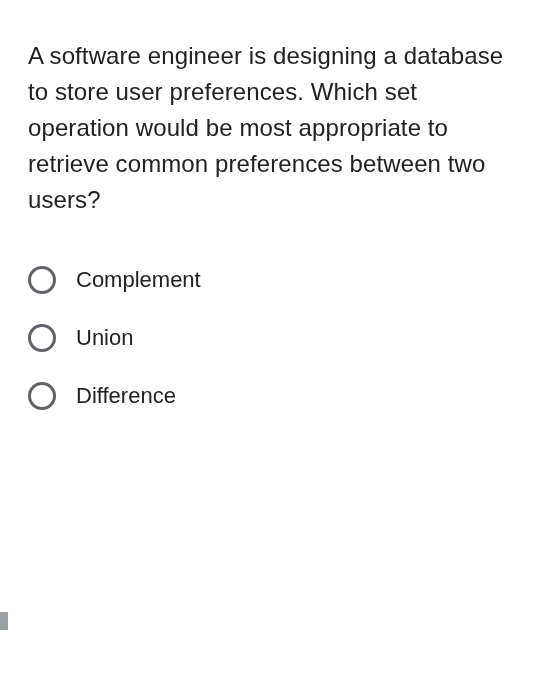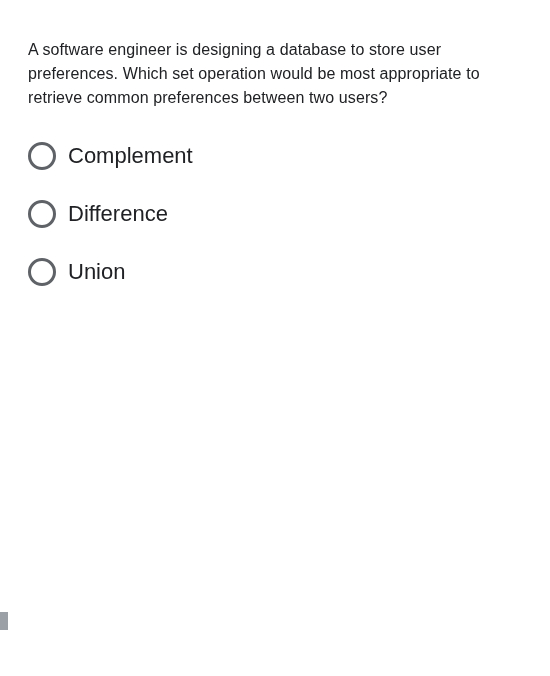--- a/index.html
+++ b/index.html
@@ -9,35 +9,35 @@
     }
     body {
       font-family: Arial, Helvetica, sans-serif;
       background: #ffffff;
       width: 550px;
       height: 676px;
       padding: 38px 28px 28px 28px;
       color: #202124;
     }
     .question {
-      font-size: 16px;
+      font-size: 24px;
       line-height: 1.5;
       color: #202124;
-      margin-bottom: 32px;
+      margin-bottom: 48px;
       letter-spacing: 0.1px;
     }
     .options {
       display: flex;
       flex-direction: column;
       gap: 30px;
     }
     .option {
       display: flex;
       align-items: center;
-      gap: 12px;
+      gap: 20px;
       cursor: pointer;
     }
     .radio {
       width: 28px;
       height: 28px;
       border: 3px solid #5f6368;
       border-radius: 50%;
       flex-shrink: 0;
     }
     .option-label {
@@ -58,21 +58,21 @@
 
 <div class="question">A software engineer is designing a database to store user preferences. Which set operation would be most appropriate to retrieve common preferences between two users?</div>
 
 <div class="options">
   <div class="option">
     <div class="radio"></div>
     <span class="option-label">Complement</span>
   </div>
   <div class="option">
     <div class="radio"></div>
-    <span class="option-label">Difference</span>
+    <span class="option-label">Union</span>
   </div>
   <div class="option">
     <div class="radio"></div>
-    <span class="option-label">Union</span>
+    <span class="option-label">Difference</span>
   </div>
 </div>
 
 <div class="corner-tab"></div>
 
 </body></html>

